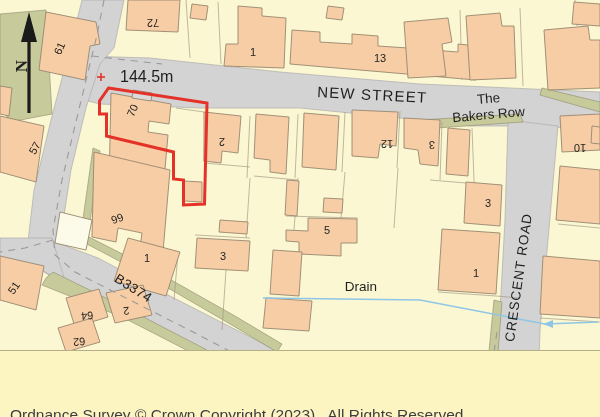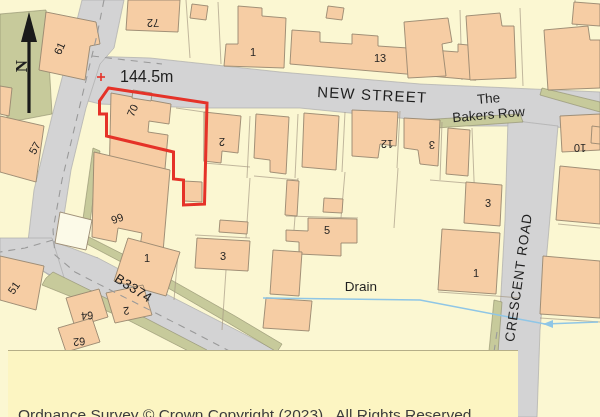--- a/index.html
+++ b/index.html
@@ -12,21 +12,21 @@
   .bld{fill:var(--building-fill);stroke:var(--building-stroke);stroke-width:.9;}
   .bld-pale{fill:var(--pale-building);stroke:var(--building-stroke);stroke-width:.9;}
   .bld-gray{fill:var(--gray-building);stroke:var(--building-stroke);stroke-width:.9;}
   .pl{fill:none;stroke:var(--parcel-line);stroke-width:.8;opacity:.85;}
   .dash{fill:none;stroke:var(--dash-gray);stroke-width:1.1;stroke-dasharray:7 6;}
   .water{fill:none;stroke:var(--water-blue);stroke-width:1.5;}
   .red{fill:none;stroke:var(--boundary-red);stroke-width:3;stroke-linejoin:miter;}
   .redcross{stroke:var(--boundary-red);stroke-width:1.6;}
   .north{stroke:#1a1a1a;}
   .lbl{fill:var(--label-dark);}
-  .footer{position:absolute;left:8px;top:350px;width:510px;height:67px;
+  .footer{position:absolute;left:0;top:350px;width:600px;height:67px;
           background:var(--footer-bg);border-top:1px solid #b5ae87;
           color:var(--footer-text);font-size:15.5px;line-height:22px;
           padding:9px 0 12px 10px;box-sizing:border-box;white-space:pre-wrap;}
 </style>
 </head>
 <body>
 
 <div class="stage">
   <svg width="600" height="417" viewBox="0 0 600 417">
 

